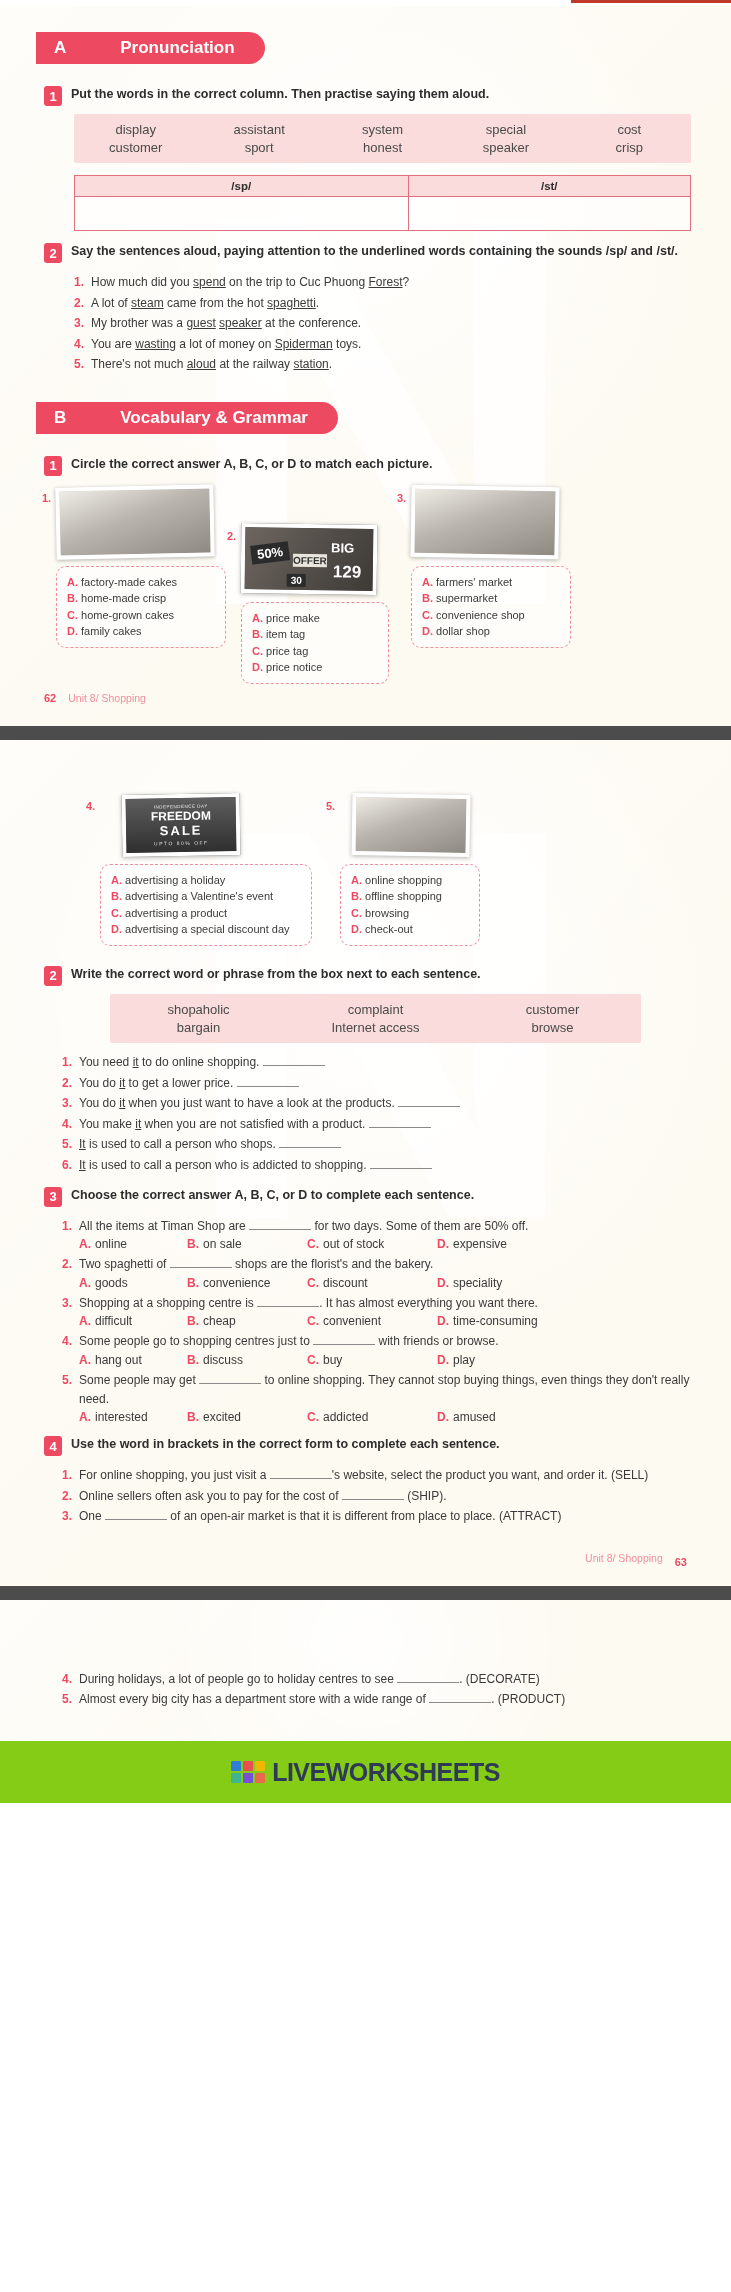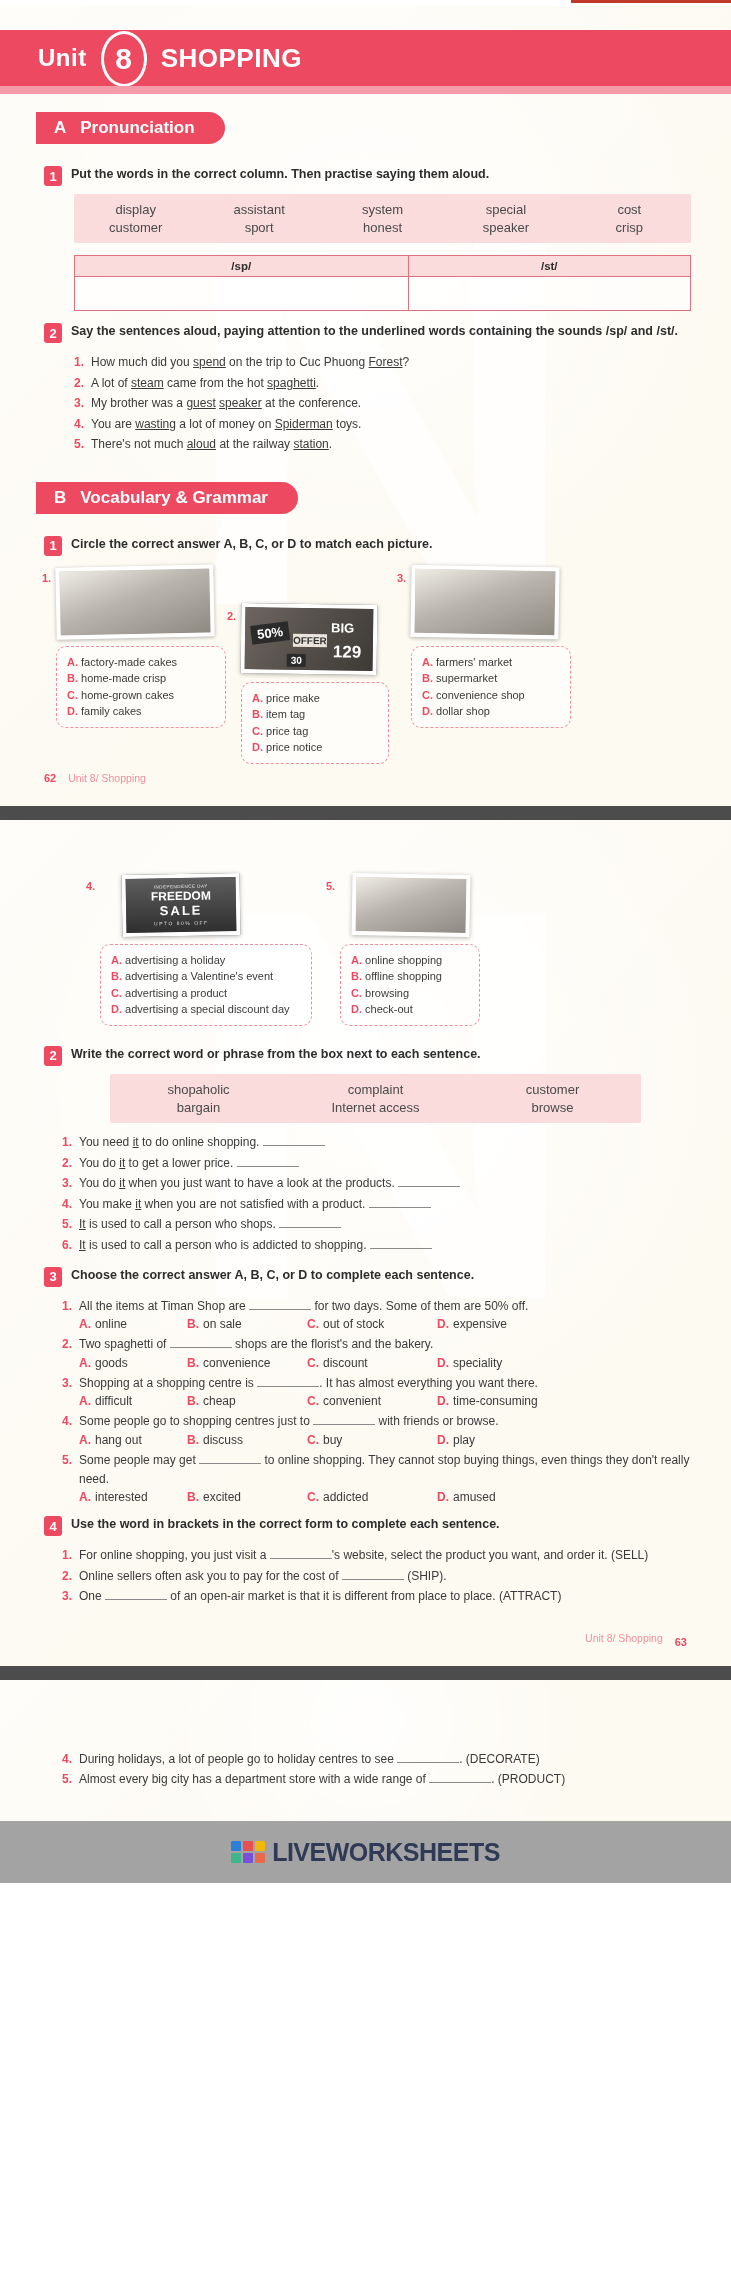--- a/index.html
+++ b/index.html
@@ -95,20 +95,21 @@
   .section-letter {
     color: #ffffff;
     font-size: 17px;
     font-weight: bold;
     padding: 0 14px 0 18px;
   }
   .section-name {
     color: #ffffff;
     font-size: 17px;
     font-weight: bold;
+    margin-left: 40px;
   }
 
   
   .task {
     display: flex;
     margin: 12px 0 4px 44px;
     padding-right: 22px;
   }
   .task-num {
     flex: 0 0 18px;
@@ -236,21 +237,21 @@
     padding: 0 0 18px 44px;
   }
   .pg-footer .num { color: #ed4a62; font-weight: bold; margin-right: 12px; font-size: 11px; }
   .pg-footer.right { justify-content: flex-end; padding: 0 44px 18px 0; }
   .pg-footer.right .num { margin: 8px 0 0 12px; }
 
   .gap { height: 14px; background: #4c4c4c; }
 
   
   .brandbar {
-    background: #a3a3a3;
+    background: #84cc16;
     height: 62px;
     display: flex;
     align-items: center;
     justify-content: center;
   }
   .brand {
     display: flex;
     align-items: center;
     font-size: 25px;
     font-weight: bold;
@@ -274,25 +275,20 @@
 <body>
 
 <div class="topstripe">
     <i></i>
   </div>
 
 <div class="page" style="padding-bottom:4px;">
   <div class="watermark">N</div>
   <div class="content">
 
-    <div class="unit-banner">
-      <span class="unit-word">Unit</span>
-      <span class="unit-circle">8</span>
-      <span class="unit-title">SHOPPING</span>
-    </div>
 
     
     <div class="section-head">
       <span class="section-letter">A</span>
       <span class="section-name">Pronunciation</span>
     </div>
 
     
     <div class="task">
       <div class="task-num">1</div>

